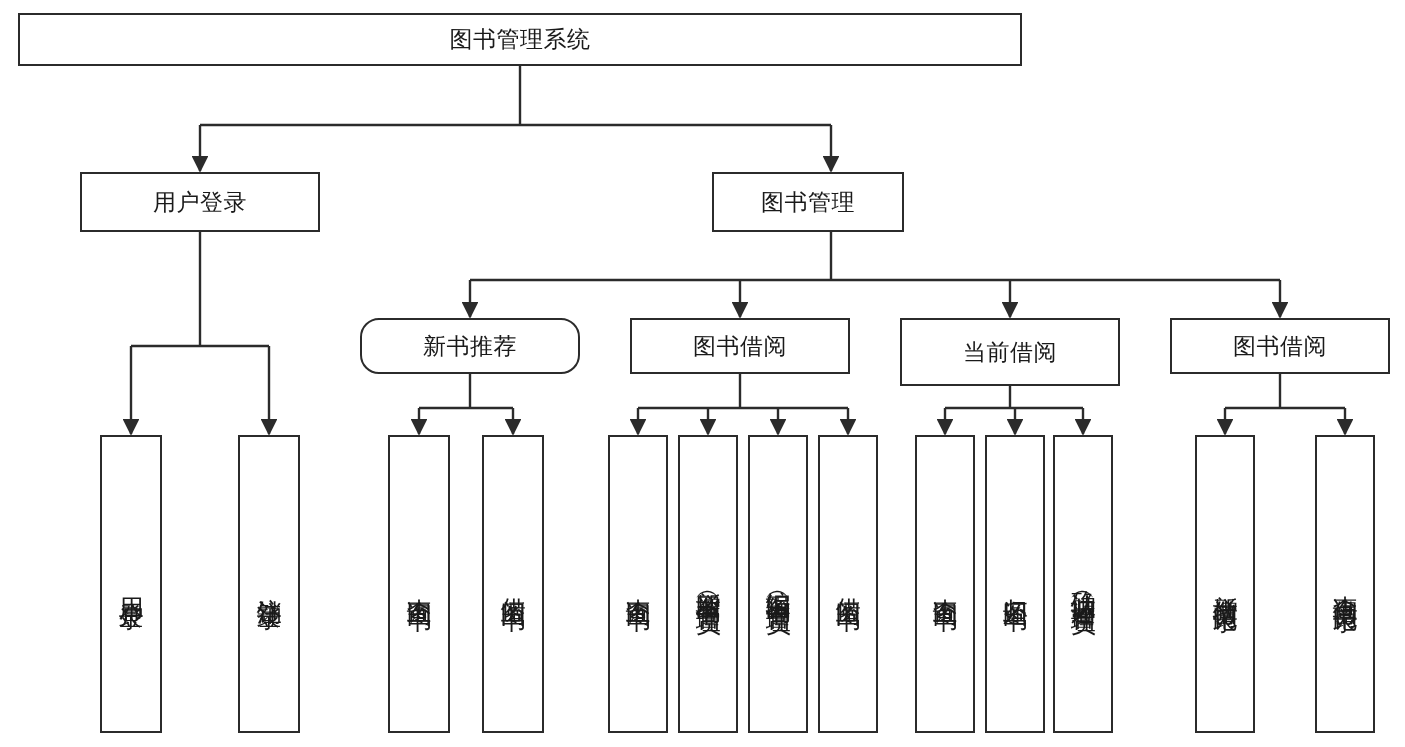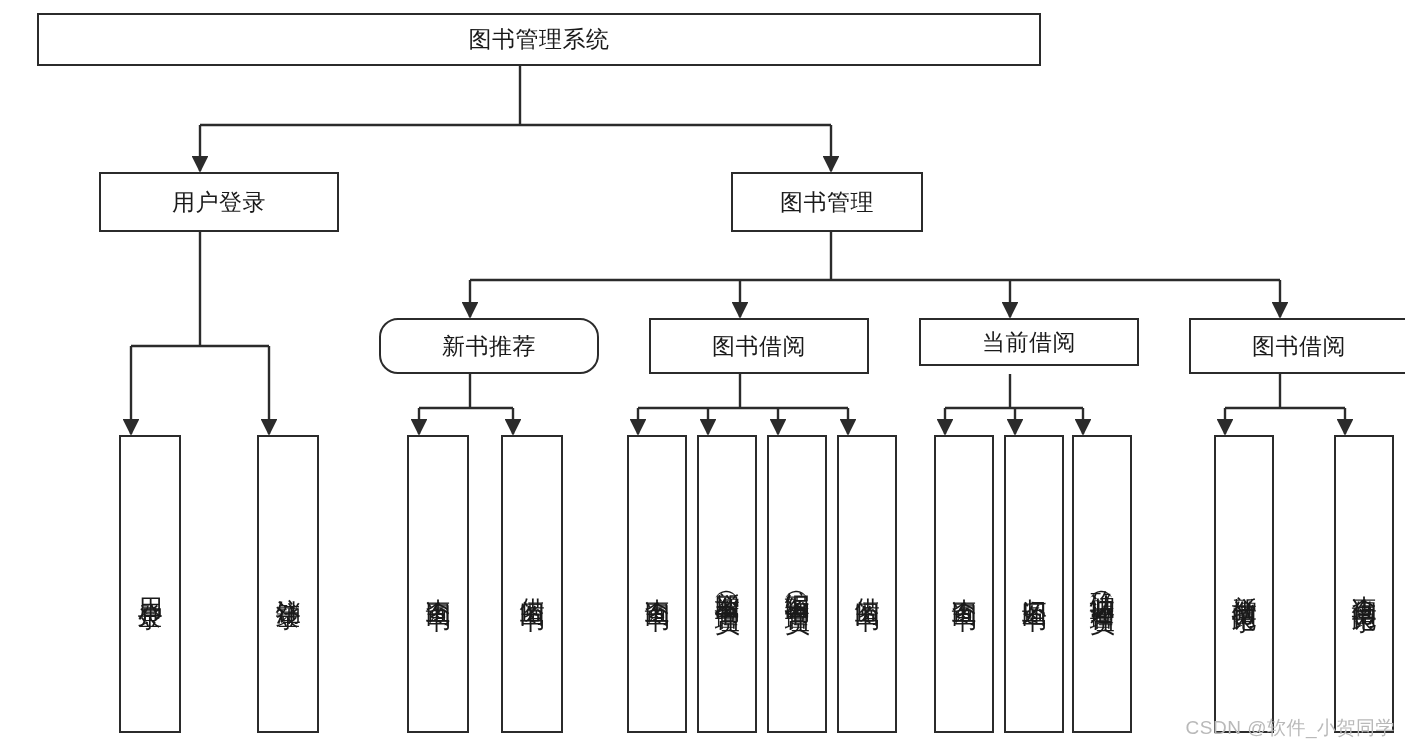--- a/index.html
+++ b/index.html
@@ -26,21 +26,20 @@
   }
   .node {
     position: absolute;
     box-sizing: border-box;
     border: 2px solid #2b2b2b;
     background: #ffffff;
     display: flex;
     align-items: center;
     justify-content: center;
     color: #1a1a1a;
-    margin-left: 19px;
   }
   .node.horiz {
     font-size: 23px;
     letter-spacing: 0.5px;
   }
   .node.vert {
     writing-mode: vertical-rl;
     text-orientation: upright;
     font-size: 25px;
     line-height: 1.25;
@@ -121,21 +120,21 @@
       </div>
       <div class="node horiz" style="left: 712px; top: 172px; width: 192px; height: 60px;">
         <span>图书管理</span>
       </div>
       <div class="node horiz" style="left: 360px; top: 318px; width: 220px; height: 56px; border-radius: 19px;">
         <span>新书推荐</span>
       </div>
       <div class="node horiz" style="left: 630px; top: 318px; width: 220px; height: 56px; text-align: center;">
         <span>图书借阅</span>
       </div>
-      <div class="node horiz" style="left: 900px; top: 318px; width: 220px; height: 48px;">
+      <div class="node horiz" style="left: 900px; top: 318px; width: 220px; height: 68px;">
         <span>当前借阅</span>
       </div>
       <div class="node horiz" style="left: 1170px; top: 318px; width: 220px; height: 56px;">
         <span>图书借阅</span>
       </div>
       <div class="node vert" style="left: 100px; top: 435px; width: 62px; height: 298px;">
         <span class="vlabel">用户登录</span>
       </div>
       <div class="node vert" style="left: 238px; top: 435px; width: 62px; height: 298px;">
         <span class="vlabel">注销登录</span>
@@ -168,14 +167,13 @@
         <span class="vlabel">确认归还（管理员）</span>
       </div>
       <div class="node vert" style="left: 1195px; top: 435px; width: 60px; height: 298px;">
         <span class="vlabel">新增借阅记录</span>
       </div>
       <div class="node vert" style="left: 1315px; top: 435px; width: 60px; height: 298px;">
         <span class="vlabel">查询借阅记录</span>
       </div>
     </div>
 
-  <div id="watermark">CSDN @软件_小贺同学</div>
 </div>
 
 </body></html>

